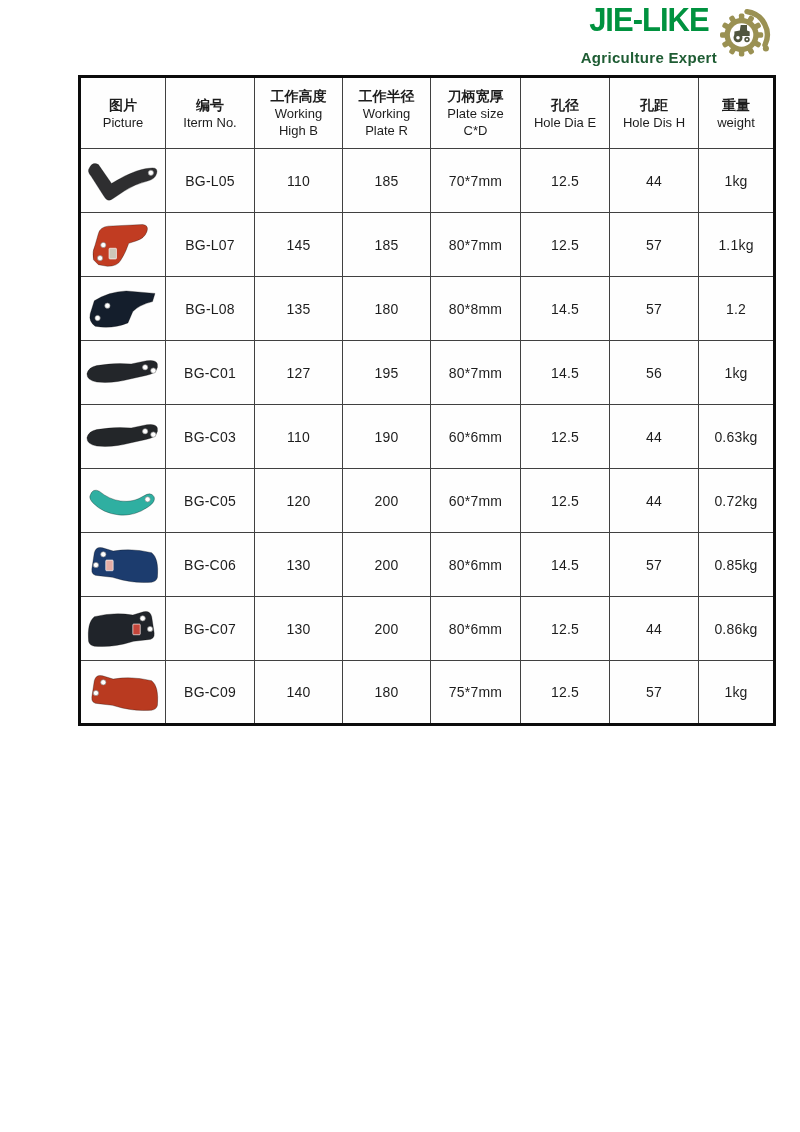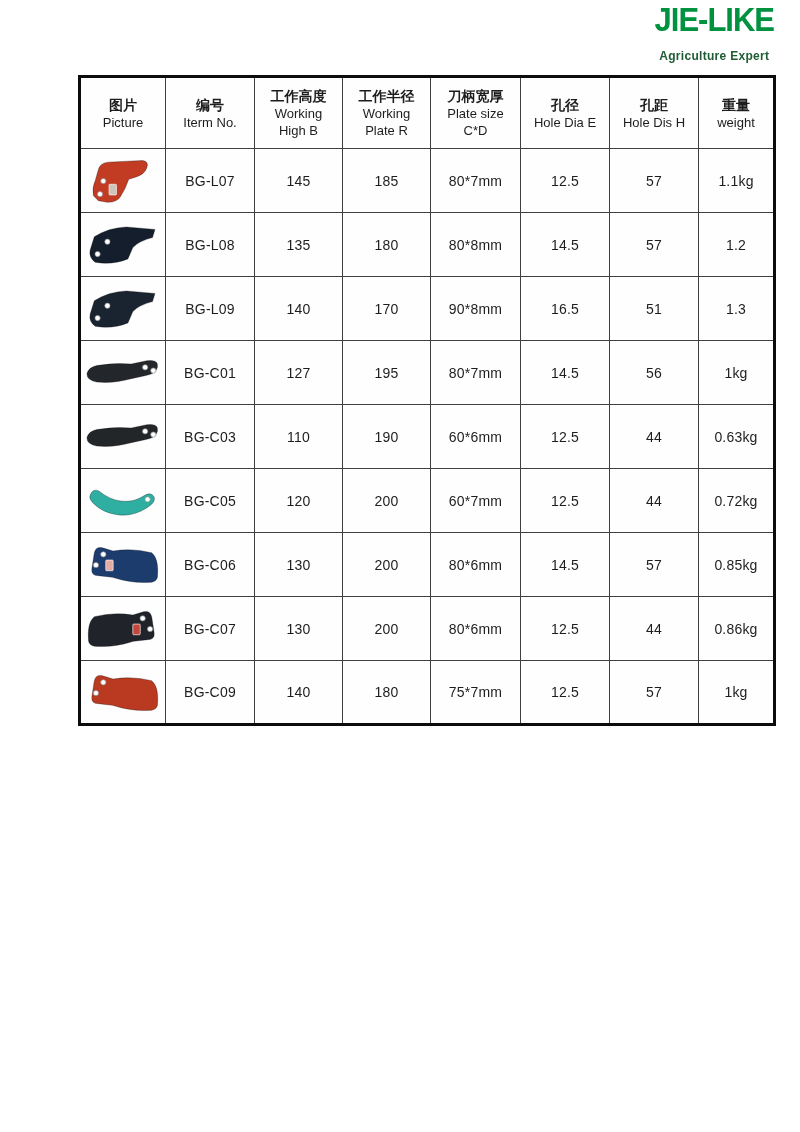--- a/index.html
+++ b/index.html
@@ -2,27 +2,27 @@
 <html><head>
 <meta charset="utf-8">
 <style>
   html,body{margin:0;padding:0;}
   body{
     width:800px;height:1132px;position:relative;background:#ffffff;
     font-family:"Liberation Sans","DejaVu Sans",sans-serif;color:#1d1d1d;
     overflow:hidden;
   }
   
-  .logo{position:absolute;top:4px;right:26px;display:flex;align-items:center;gap:18px;flex-direction:column;}
+  .logo{position:absolute;top:4px;right:26px;display:flex;align-items:center;gap:3px;}
   .logo-text{display:flex;flex-direction:column;align-items:center;}
   .brand{
     font-size:31px;font-weight:bold;letter-spacing:-1px;line-height:32px;
     color:#00923f;transform:scaleY(1.05);
   }
-  .tagline{font-size:12px;font-weight:bold;color:#1e5c33;margin-top:13px;letter-spacing:.3px;}
+  .tagline{font-size:15px;font-weight:bold;color:#1e5c33;margin-top:13px;letter-spacing:.3px;}
   .gear-svg{width:54px;height:54px;display:block;}
   
   .spec-table{
     position:absolute;left:78px;top:75px;width:695px;
     border-collapse:collapse;table-layout:fixed;background:#fefefe;
     border:3px solid #0c0c0c;
   }
   .spec-table th,.spec-table td{
     border:1px solid #404040;text-align:center;vertical-align:middle;
     padding:0;font-size:14px;color:#1d1d1d;
@@ -118,20 +118,35 @@
         <th>
           <div class="cn">重量</div>
           <div class="en">weight</div>
         </th>
       </tr>
     </thead>
   <tbody>
       <tr>
         <td>
           <svg class="blade" viewBox="0 0 100 60">
+            <path d="M9,14 Q13,6 20,10 L36,33 Q52,23 66,18 Q78,14 86,14 Q93,14 91,21 Q89,28 80,30 Q64,34 52,42 L37,52 Q31,56 27,49 L11,24 Q6,18 9,14 Z" fill="#2e2e30" stroke="rgba(0,0,0,0.35)" stroke-width="1"></path>
+            <circle cx="84" cy="20" r="3.2" fill="#ffffff" stroke="#8a8a8a" stroke-width="0.8"></circle>
+          </svg>
+        </td>
+        <td class="val">BG-L05</td>
+        <td class="val">110</td>
+        <td class="val">185</td>
+        <td class="val">70*7mm</td>
+        <td class="val">12.5</td>
+        <td class="val">44</td>
+        <td class="val">1kg</td>
+      </tr>
+      <tr>
+        <td>
+          <svg class="blade" viewBox="0 0 100 60">
             <path d="M20,54 L14,48 Q12,38 16,30 L20,16 Q22,8 32,7 L74,5 Q82,6 79,14 Q76,22 66,25 L57,28 Q53,40 47,49 Q43,56 31,56 Z" fill="#c13c22" stroke="rgba(0,0,0,0.35)" stroke-width="1"></path>
             <circle cx="22" cy="46" r="3.2" fill="#ffffff" stroke="#8a8a8a" stroke-width="0.8"></circle>
             <circle cx="26" cy="30" r="3.2" fill="#ffffff" stroke="#8a8a8a" stroke-width="0.8"></circle>
             <rect x="33" y="34" width="9" height="13" rx="1" fill="#cdc6b8" stroke="rgba(255,255,255,0.8)" stroke-width="1"></rect>
           </svg>
         </td>
         <td class="val">BG-L07</td>
         <td class="val">145</td>
         <td class="val">185</td>
         <td class="val">80*7mm</td>
@@ -147,36 +162,20 @@
             <circle cx="31" cy="26" r="3.2" fill="#ffffff" stroke="#8a8a8a" stroke-width="0.8"></circle>
           </svg>
         </td>
         <td class="val">BG-L08</td>
         <td class="val">135</td>
         <td class="val">180</td>
         <td class="val">80*8mm</td>
         <td class="val">14.5</td>
         <td class="val">57</td>
         <td class="val">1.2</td>
-      </tr>
-      <tr>
-        <td>
-          <svg class="blade" viewBox="0 0 100 60">
-            <path d="M10,36 L15,20 Q32,9 54,8 L89,11 L86,21 Q70,25 62,33 L56,47 Q36,55 16,51 Q8,45 10,36 Z" fill="#1a2330" stroke="rgba(0,0,0,0.35)" stroke-width="1"></path>
-            <circle cx="19" cy="41" r="3.2" fill="#ffffff" stroke="#8a8a8a" stroke-width="0.8"></circle>
-            <circle cx="31" cy="26" r="3.2" fill="#ffffff" stroke="#8a8a8a" stroke-width="0.8"></circle>
-          </svg>
-        </td>
-        <td class="val">BG-L09</td>
-        <td class="val">140</td>
-        <td class="val">170</td>
-        <td class="val">90*8mm</td>
-        <td class="val">16.5</td>
-        <td class="val">51</td>
-        <td class="val">1.3</td>
       </tr>
       <tr>
         <td>
           <svg class="blade" viewBox="0 0 100 60">
             <path d="M6,31 Q8,23 18,21 Q40,17 60,19 L79,15 Q94,13 92,23 Q90,31 78,33 L60,37 Q38,43 18,41 Q6,39 6,31 Z" fill="#23262a" stroke="rgba(0,0,0,0.35)" stroke-width="1"></path>
             <circle cx="77" cy="23" r="3.2" fill="#ffffff" stroke="#8a8a8a" stroke-width="0.8"></circle>
             <circle cx="87" cy="27" r="3.2" fill="#ffffff" stroke="#8a8a8a" stroke-width="0.8"></circle>
           </svg>
         </td>
         <td class="val">BG-C01</td>

